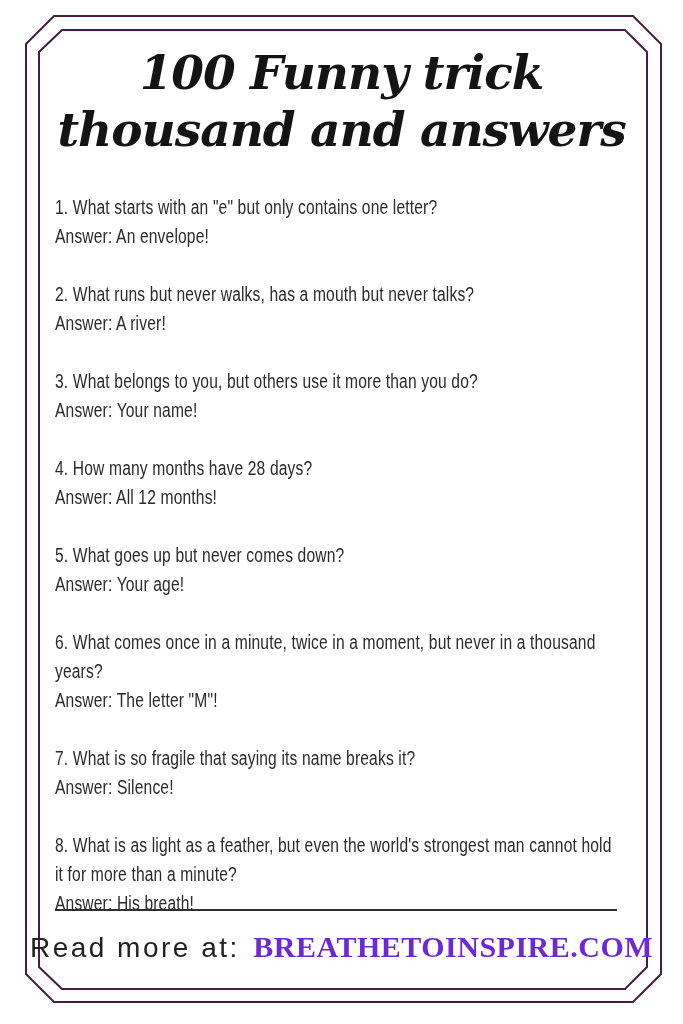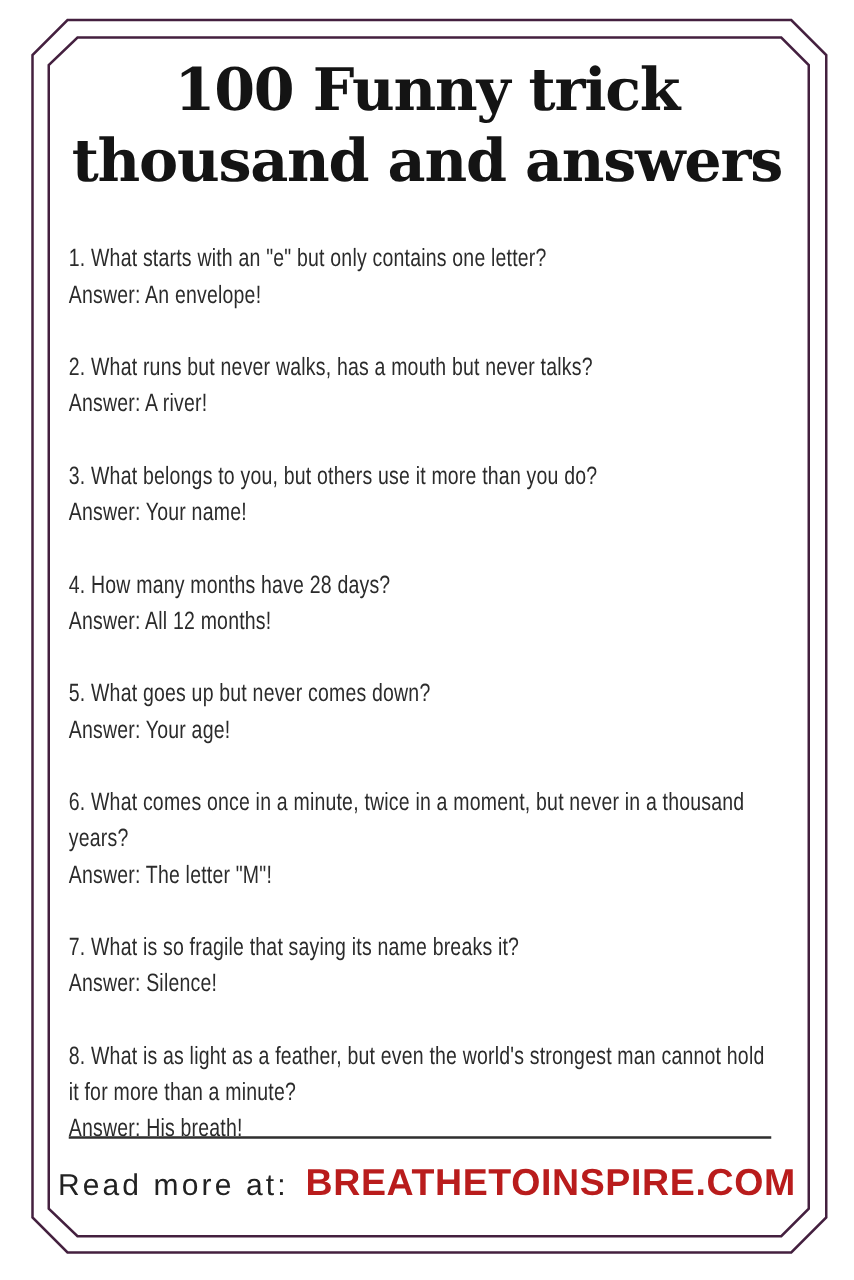--- a/index.html
+++ b/index.html
@@ -18,20 +18,21 @@
     height: 1024px;
   }
   .title {
     position: absolute;
     top: 44px;
     left: 0;
     right: 0;
     margin: 0;
     text-align: center;
     font-family: "DejaVu Serif", serif;
+    font-style: italic;
     font-weight: 900;
     font-size: 47px;
     line-height: 57px;
     letter-spacing: -1px;
     color: #141414;
   }
   .title span { display: block; }
   .content {
     position: absolute;
     left: 55px;
@@ -57,30 +58,31 @@
   .footer {
     position: absolute;
     left: 0;
     right: 0;
     top: 930px;
     text-align: center;
     white-space: nowrap;
     color: #161616;
   }
   .read-more {
-    font-size: 24px;
+    font-size: 28px;
     letter-spacing: 2.5px;
     color: #222222;
   }
   .site-url {
     font-size: 30px;
     font-weight: bold;
     letter-spacing: 0.5px;
     margin-left: 9px;
-    color: #b91c1c;
+    color: #6d28d9;
+    font-family: Liberation Serif, serif;
   }
 </style>
 </head>
 <body>
 
 <div class="page">
 
   <svg class="border-svg" viewBox="0 0 683 1024" aria-hidden="true">
     <polygon points="54,16 633,16 661,44 661,974 633,1002 54,1002 26,974 26,44" fill="none" stroke-width="2" stroke="#44203f"></polygon>
     <polygon points="62,30 625,30 647,52 647,967 625,989 62,989 39,967 39,52" fill="none" stroke-width="2" stroke="#44203f"></polygon>

